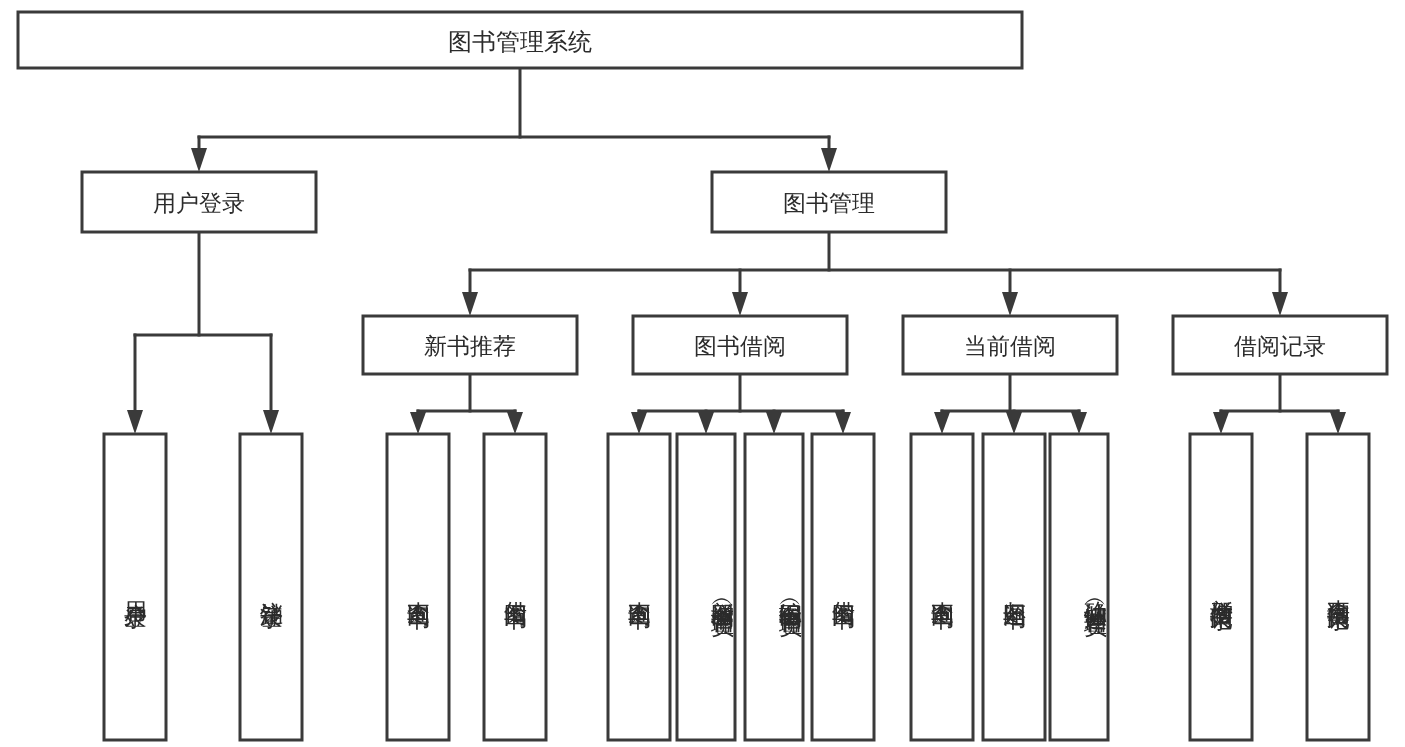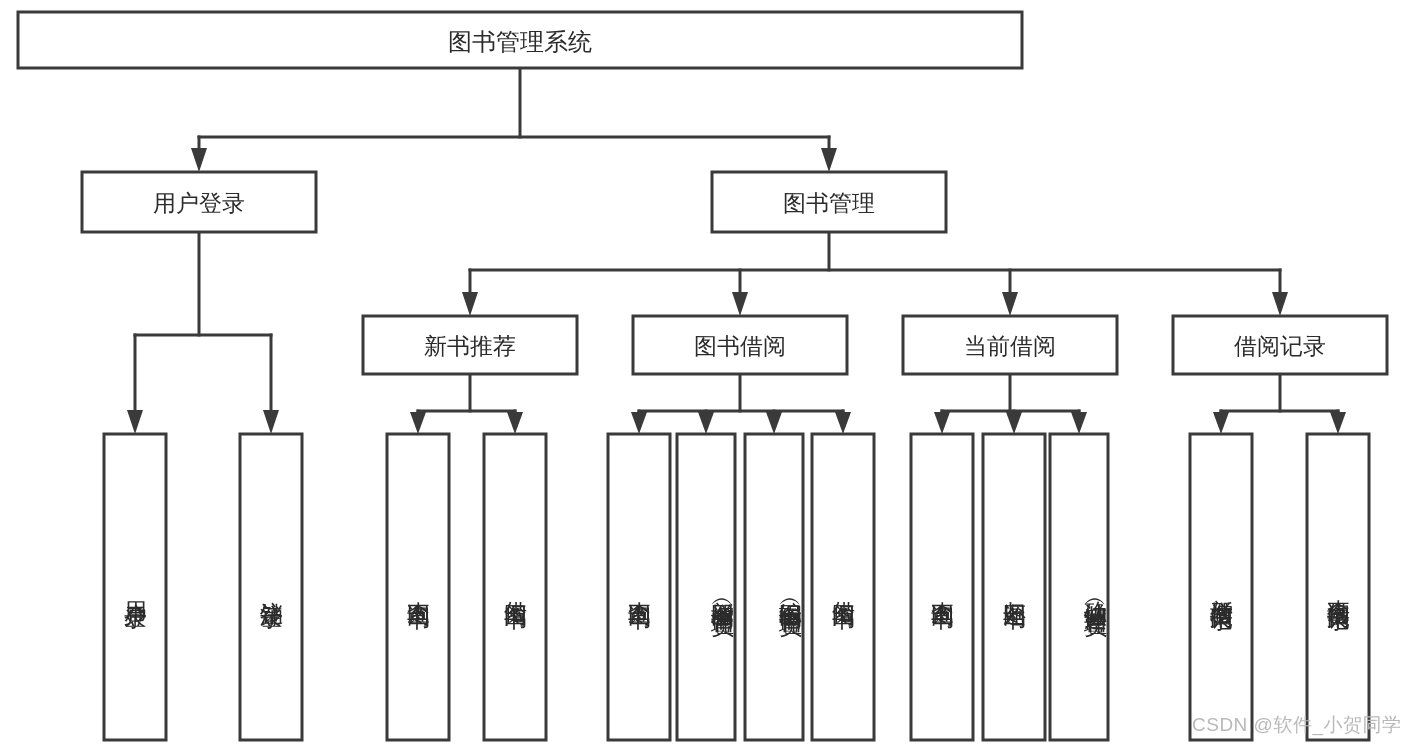--- a/index.html
+++ b/index.html
@@ -210,15 +210,14 @@
   <div class="leaf-label" style="left:608px; top:434px; width:62px; height:306px;">查询图书</div>
   <div class="leaf-label" style="left:677px; top:434px; width:58px; height:306px; align-items:flex-start; padding-top:10px; box-sizing:border-box;">新增图书（管理员）</div>
   <div class="leaf-label" style="left:745px; top:434px; width:58px; height:306px; align-items:flex-start; padding-top:10px; box-sizing:border-box;">编辑图书（管理员）</div>
   <div class="leaf-label" style="left:812px; top:434px; width:62px; height:306px;">借阅图书</div>
   <div class="leaf-label" style="left:911px; top:434px; width:62px; height:306px;">查询图书</div>
   <div class="leaf-label" style="left:983px; top:434px; width:62px; height:306px;">归还图书</div>
   <div class="leaf-label" style="left:1050px; top:434px; width:58px; height:306px; align-items:flex-start; padding-top:10px; box-sizing:border-box;">确认归还（管理员）</div>
   <div class="leaf-label" style="left:1190px; top:434px; width:62px; height:306px;">新增借阅记录</div>
   <div class="leaf-label" style="left:1307px; top:434px; width:62px; height:306px;">查询借阅记录</div>
 
-  <div class="watermark">CSDN @软件_小贺同学</div>
 
 </div>
 
 </body></html>

